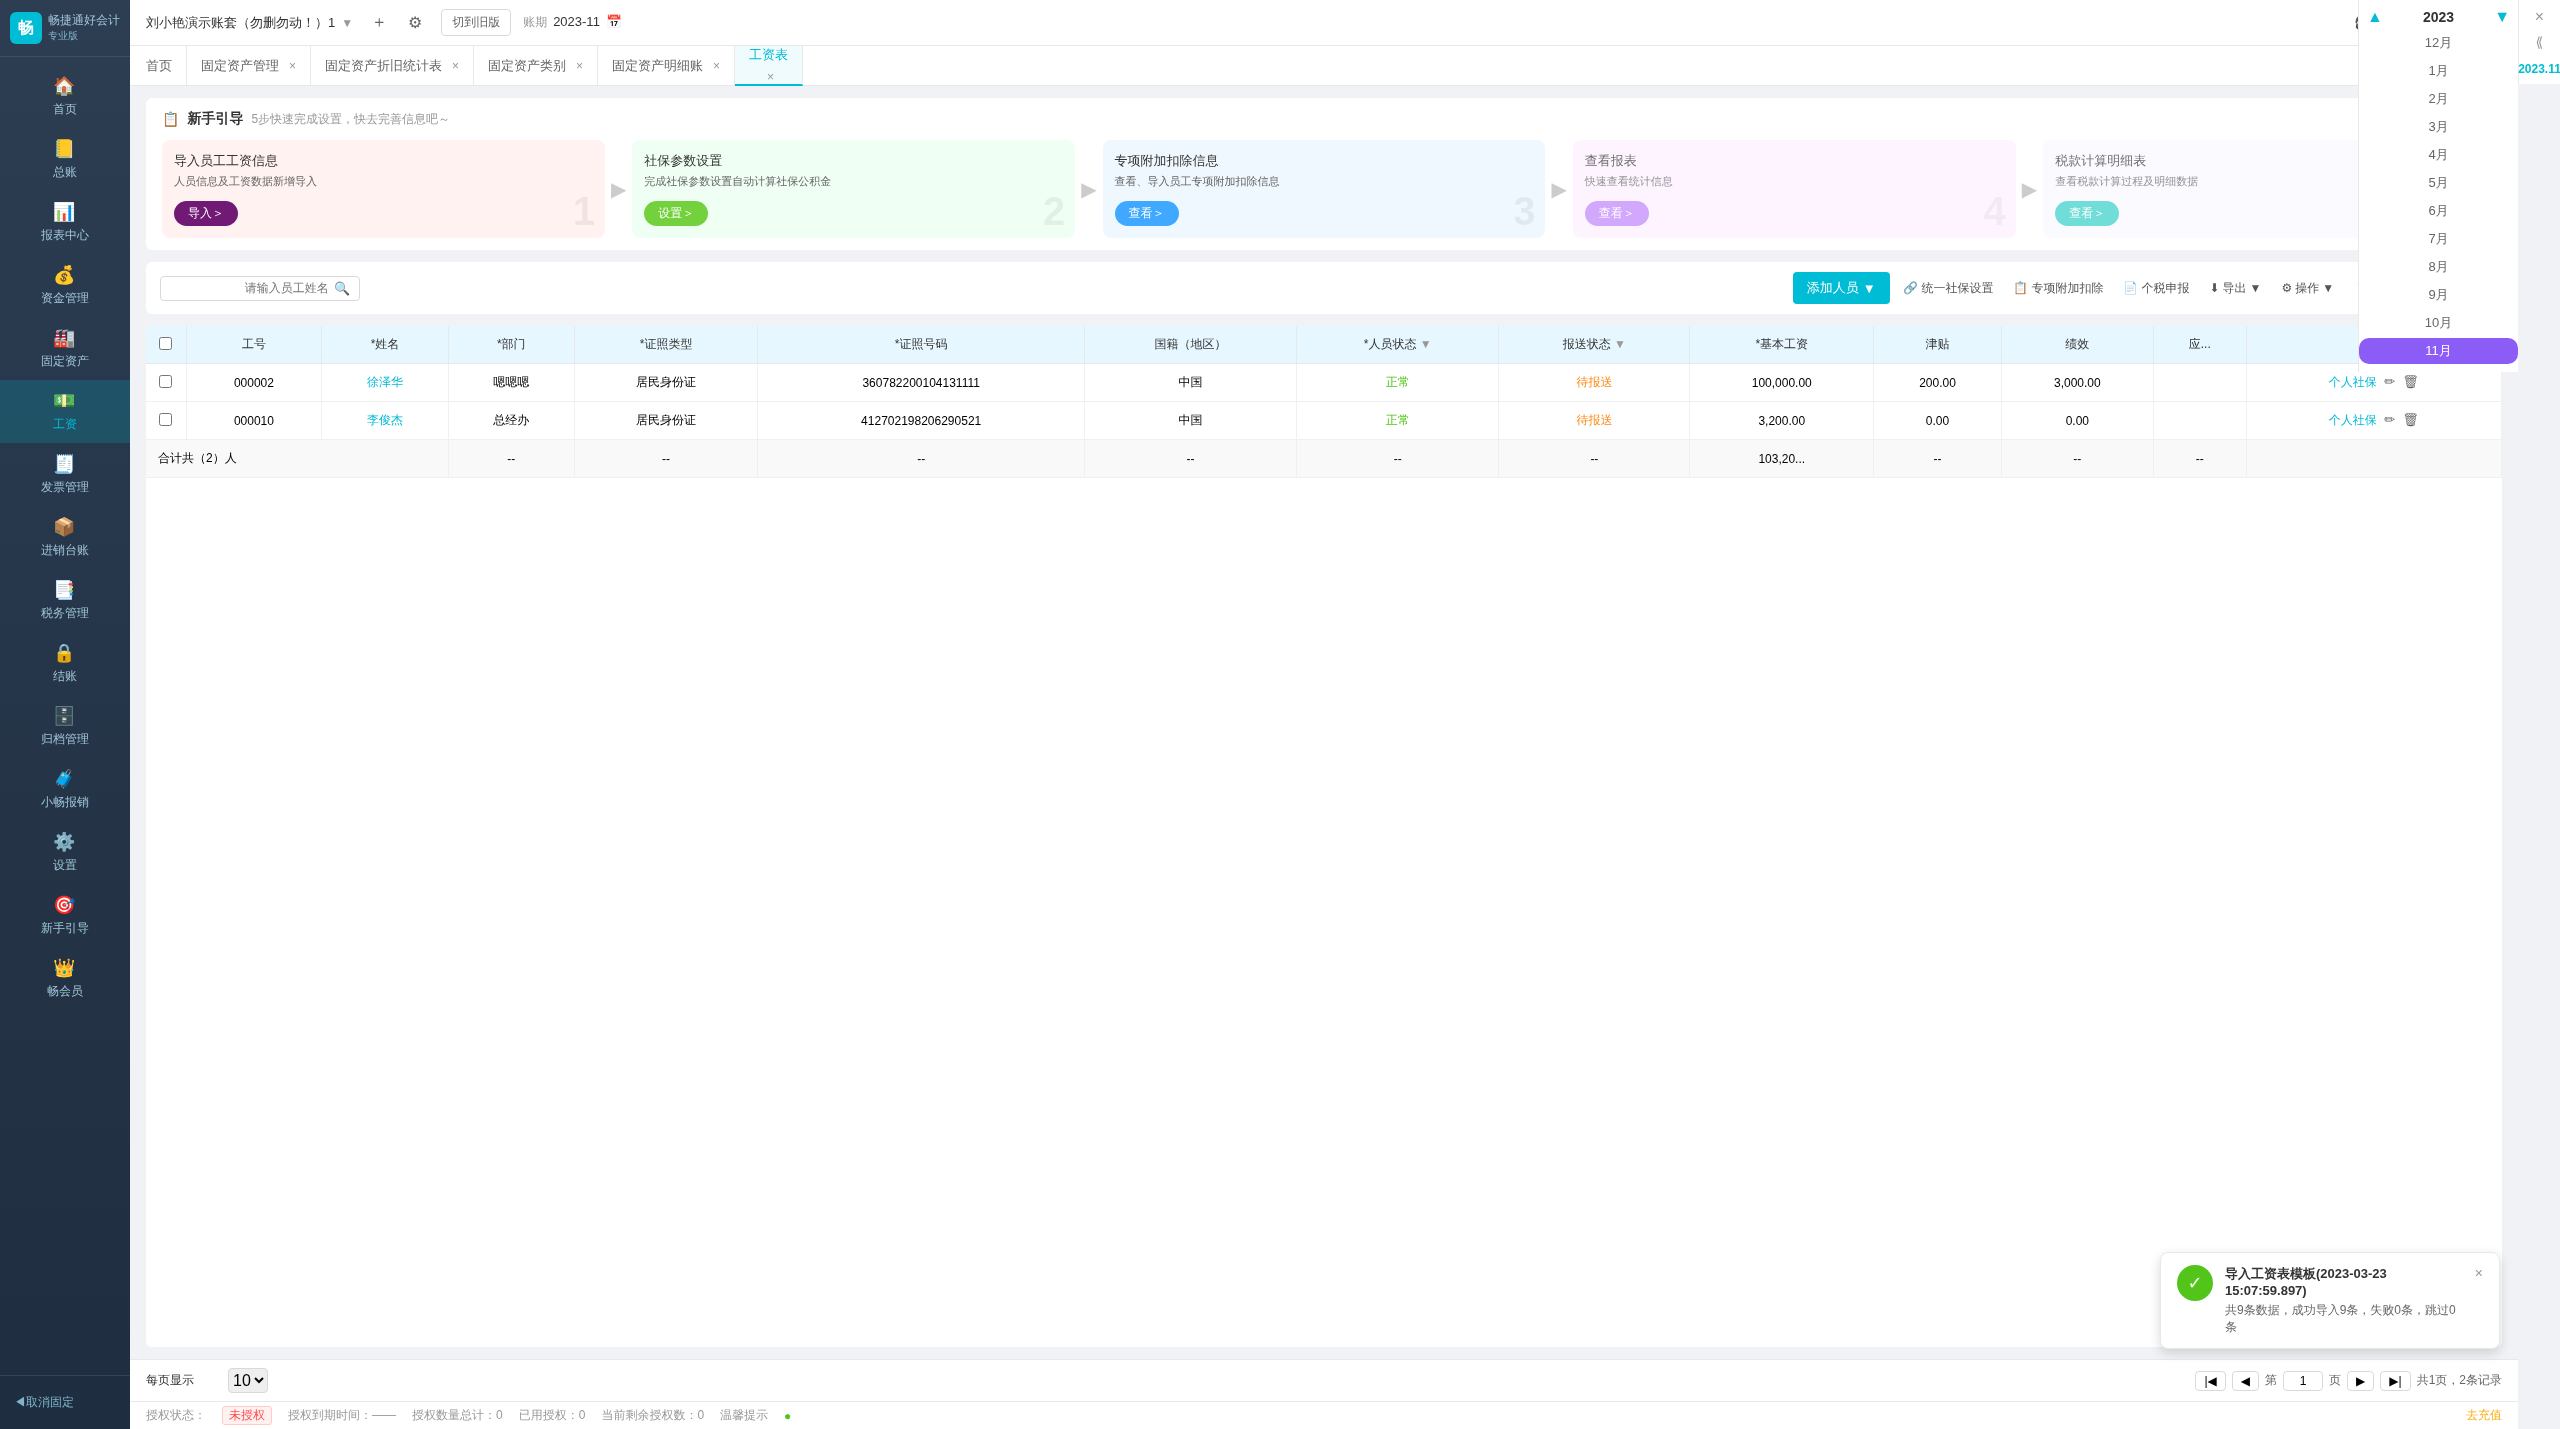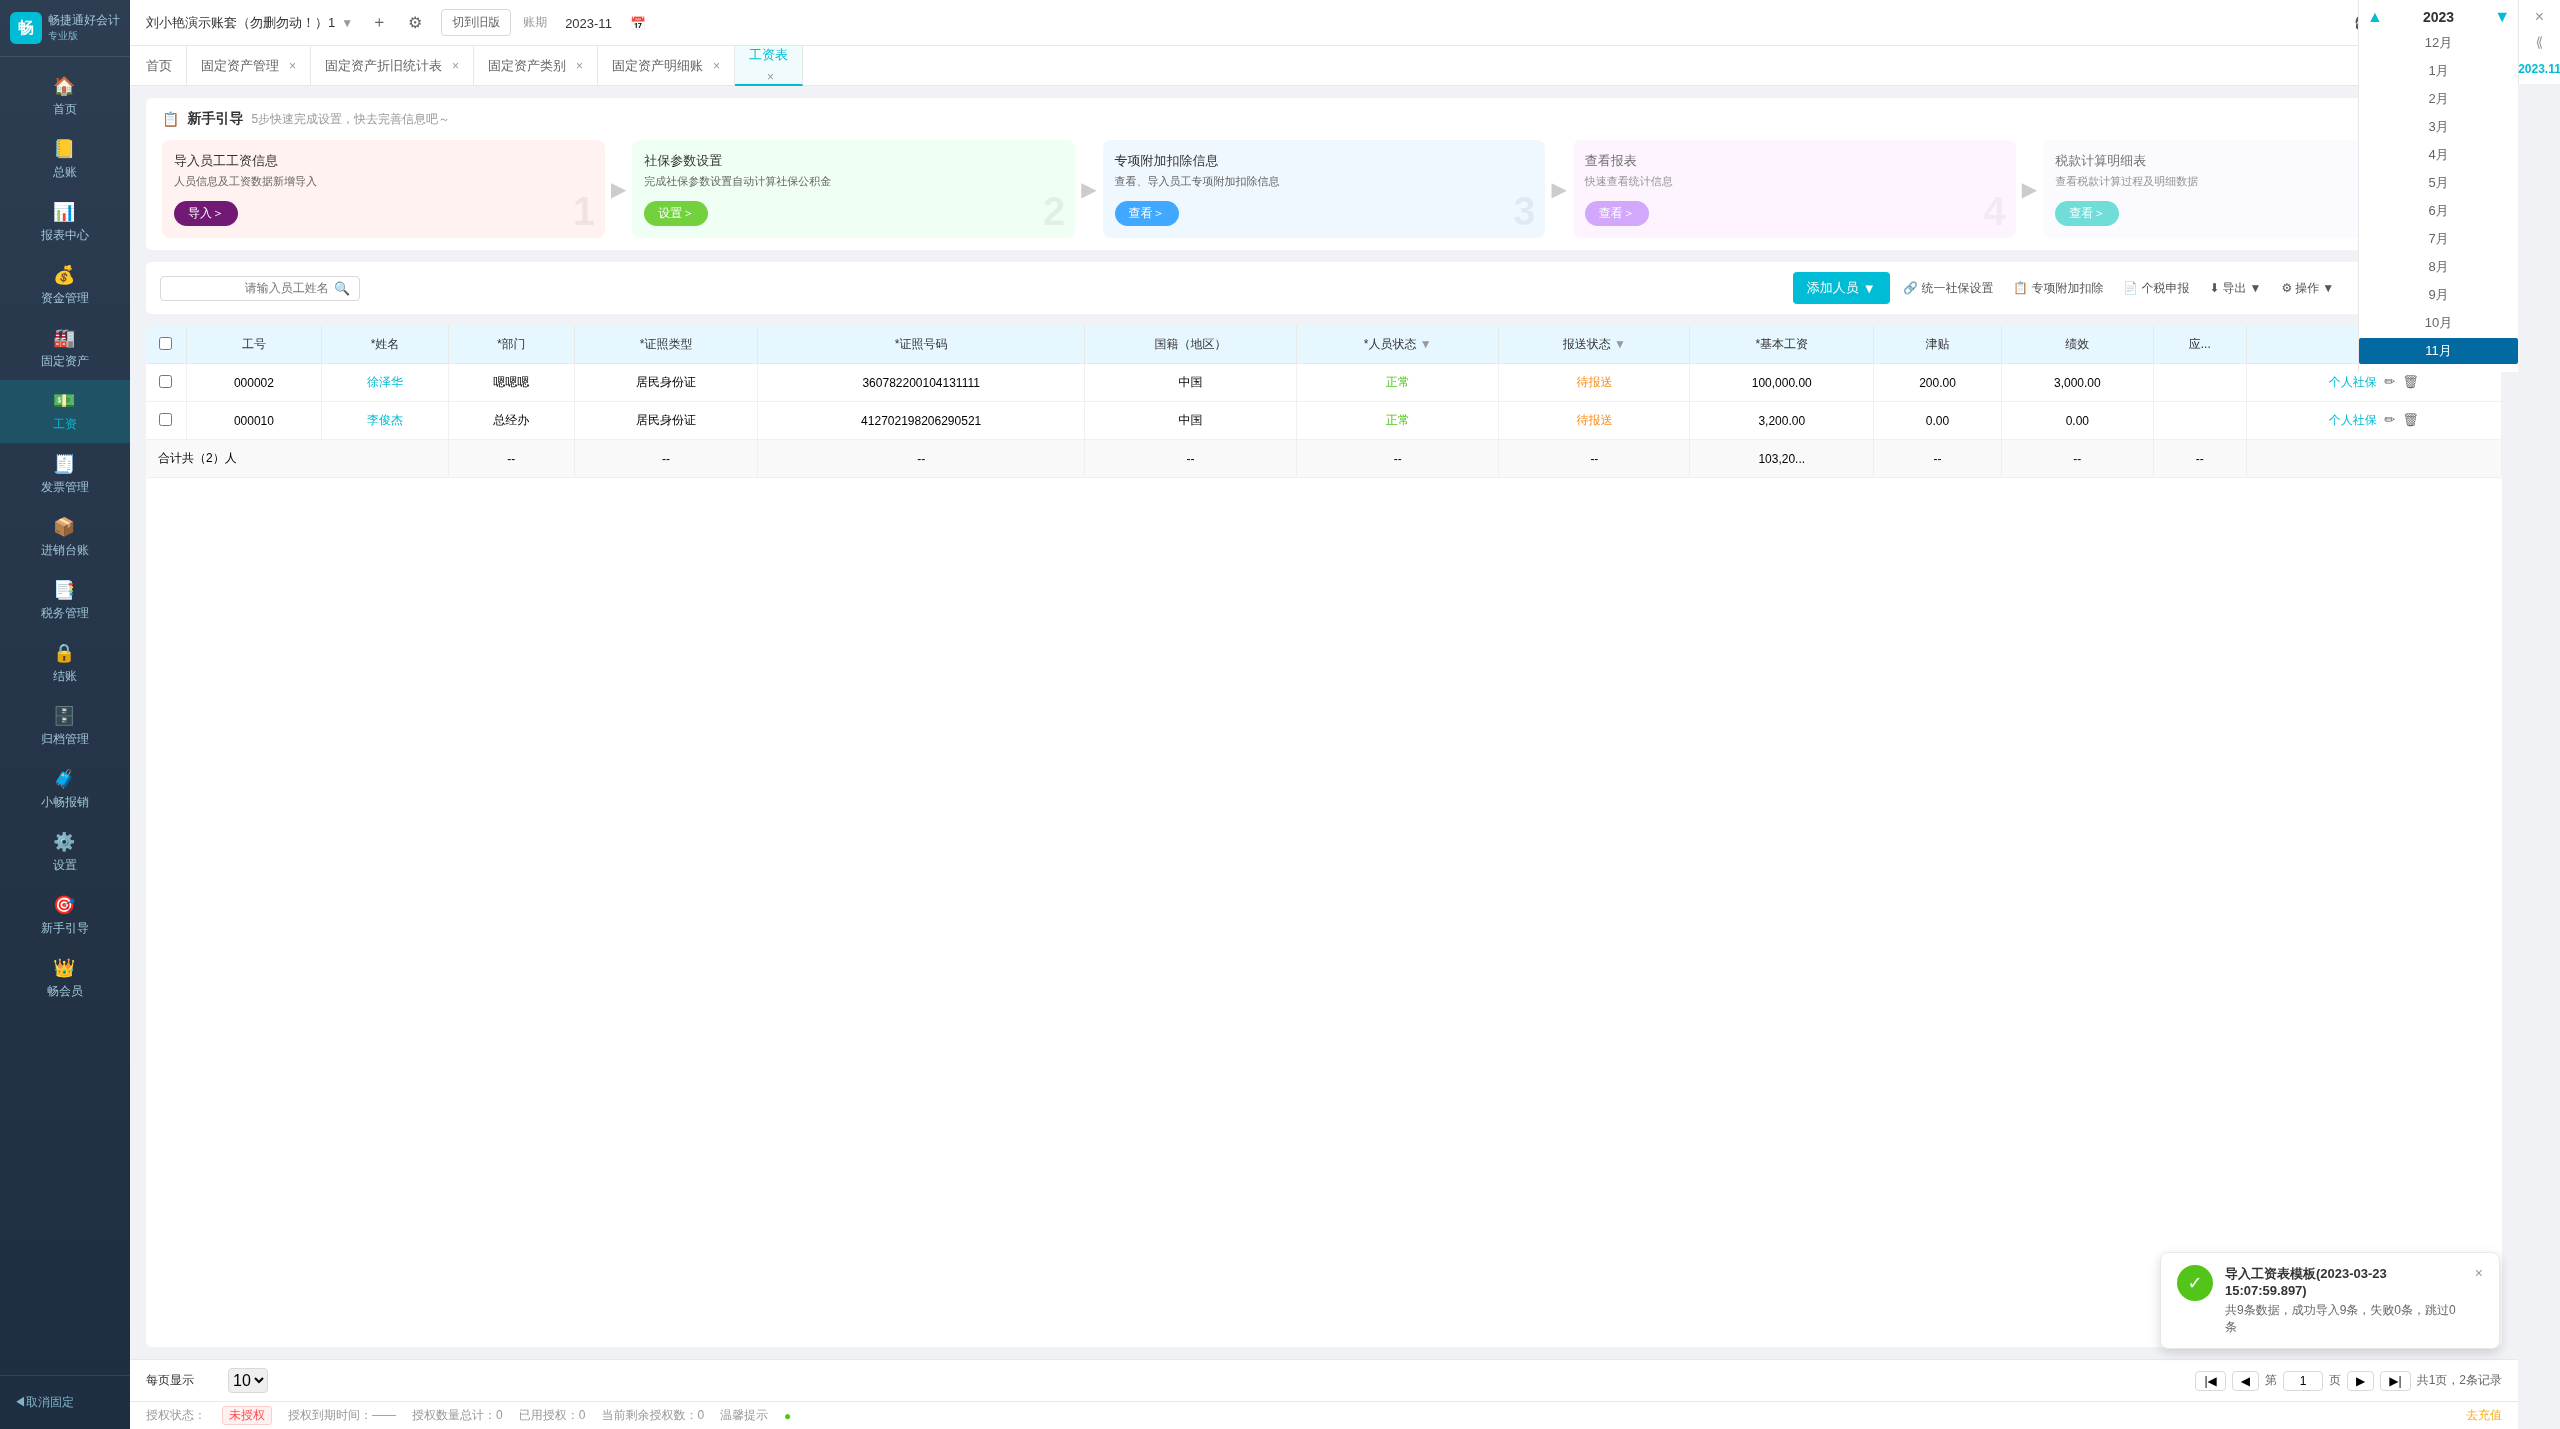--- a/index.html
+++ b/index.html
@@ -76,21 +76,21 @@
     .topbar-action-btn {
       width: 28px; height: 28px; border-radius: 50%; border: none;
       background: transparent; cursor: pointer; color: #666; font-size: 16px;
       display: flex; align-items: center; justify-content: center;
     }
     .topbar-switch-btn {
       background: #fff; border: 1px solid #d9d9d9; border-radius: 4px;
       padding: 4px 10px; cursor: pointer; font-size: 12px; color: #666;
     }
     .topbar-period {
-      display: flex; align-items: flex-end; gap: 18px; color: #333; font-size: 13px;
+      display: flex; align-items: flex-start; gap: 6px; color: #333; font-size: 13px;
     }
     .topbar-period-label { color: #999; font-size: 12px; }
     .topbar-right {
       margin-left: auto; display: flex; align-items: center; gap: 16px;
     }
     .topbar-right-item {
       display: flex; align-items: center; gap: 4px; color: #666; cursor: pointer; font-size: 13px;
     }
 
     
@@ -279,21 +279,21 @@
       font-size: 13px;
     }
     .cal-nav { display: flex; align-items: center; justify-content: space-between; width: 100%; padding: 0 8px; margin-bottom: 4px; }
     .cal-nav-btn { cursor: pointer; color: #00bcd4; background: none; border: none; font-size: 16px; }
     .cal-year { font-weight: bold; color: #333; font-size: 14px; }
     .cal-months { display: flex; flex-direction: column; gap: 2px; width: 100%; }
     .cal-month {
       padding: 4px 8px; text-align: center; cursor: pointer; color: #666;
       border-radius: 4px;
     }
-    .cal-month.active { background: #0369a1; color: #fff; border-radius: 2px; }
+    .cal-month.active { background: #8b5cf6; color: #fff; border-radius: 10px; }
 
     
     .toast-notification {
       position: fixed;
       bottom: 80px; right: 60px;
       background: #fff;
       border: 1px solid #e8e8e8;
       border-radius: 8px;
       padding: 12px 16px;
       width: 340px;

